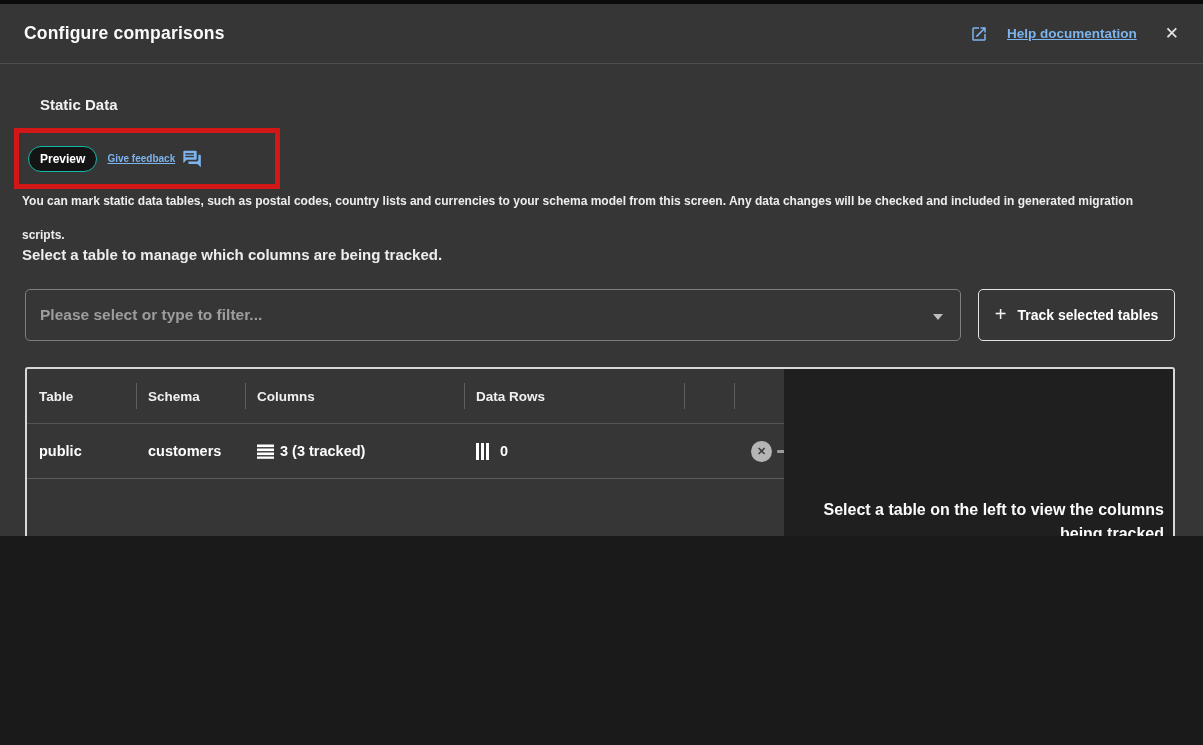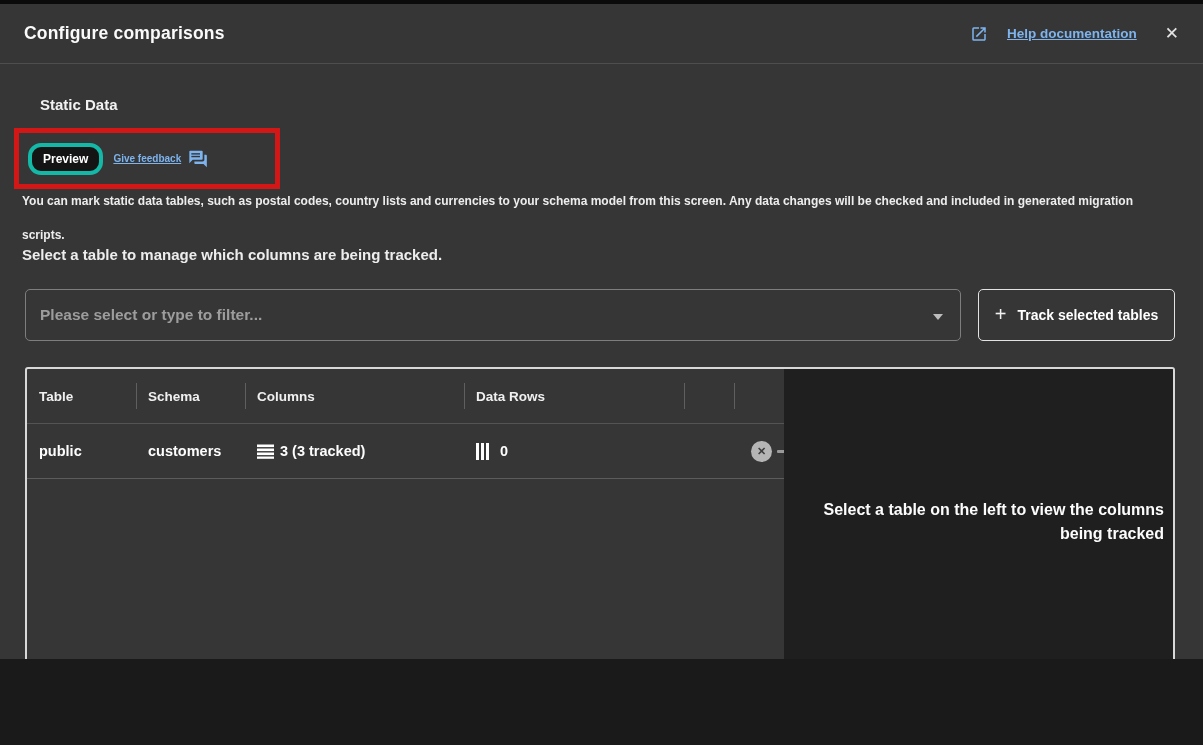--- a/index.html
+++ b/index.html
@@ -1,18 +1,18 @@
 <!DOCTYPE html>
 <html><head>
 <meta charset="utf-8">
 <style>
   * { margin:0; padding:0; box-sizing:border-box; }
   html,body { background:#1a1a1a; }
   .screen {
-    position:relative; width:1203px; height:659px;
+    position:relative; width:1203px; height:536px;
     background:#363636; overflow:hidden;
     font-family:"Liberation Sans", sans-serif;
     -webkit-font-smoothing:antialiased;
   }
   .top-strip { position:absolute; top:0; left:0; width:100%; height:4px; background:#0b0b0b; }
 
   
   .modal-header {
     position:absolute; top:4px; left:0; width:100%; height:60px;
     border-bottom:1px solid #4e4e4e;
@@ -26,21 +26,21 @@
 
   
   .section-heading { position:absolute; left:40px; top:96px; font-size:15px; font-weight:bold; color:#f2f2f2; }
 
   .annotation-box {
     position:absolute; left:14px; top:128px; width:266px; height:61px;
     border:5px solid #d31717;
     display:flex; align-items:center; padding-left:9px; gap:10px;
   }
   .preview-badge {
-    background:#141414; border:4px solid #14b8a6; border-radius:13px;
+    background:#141414; border:1px solid #14b8a6; border-radius:13px;
     color:#fff; font-size:12px; font-weight:bold; padding:5px 11px; white-space:nowrap;
   }
   .feedback-link { display:flex; align-items:center; gap:7px; cursor:pointer; text-decoration:none; }
   .feedback-link .lbl { color:#7db4ee; font-size:10px; font-weight:bold; text-decoration:underline; }
 
   .intro-p1 { position:absolute; left:22px; top:184px; width:1150px;
     font-size:12px; font-weight:bold; color:#ededed; line-height:34px; }
   .intro-p2 { position:absolute; left:22px; top:246px; width:1150px;
     font-size:15px; font-weight:bold; color:#ededed; }
 

